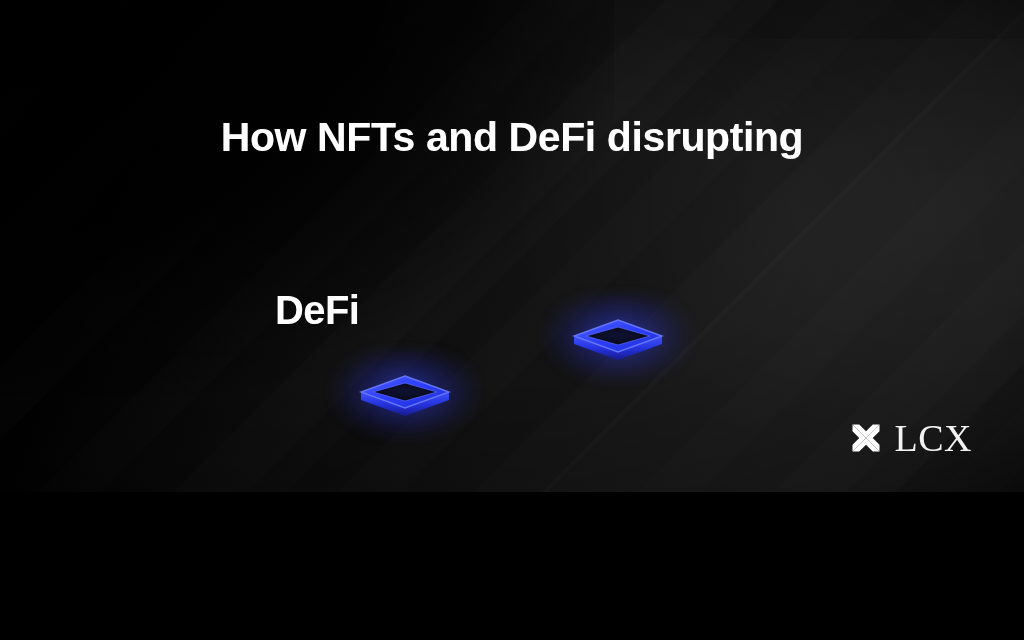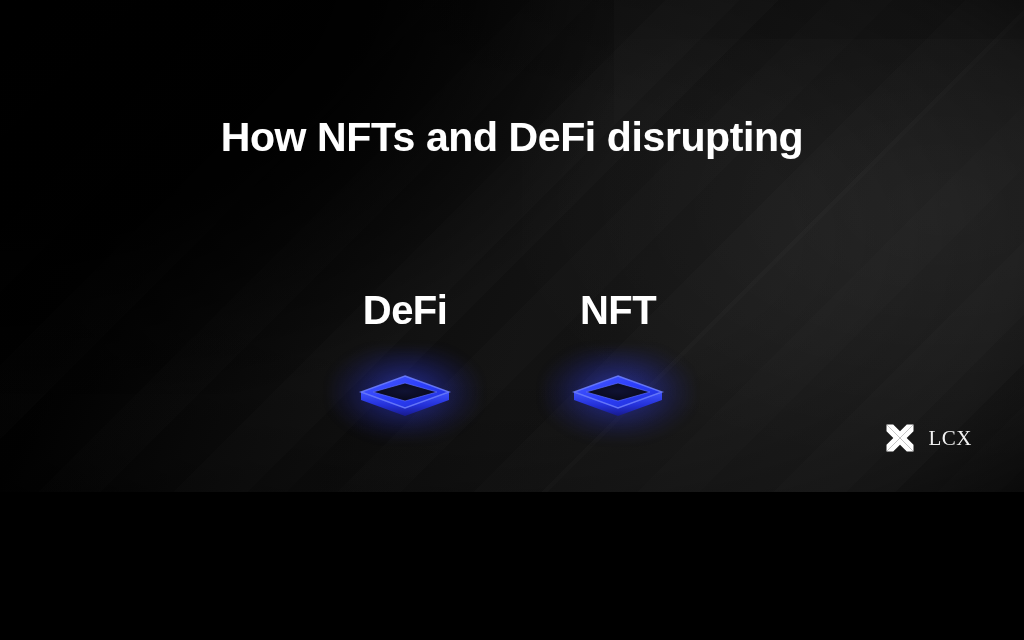--- a/index.html
+++ b/index.html
@@ -121,21 +121,21 @@
     position: absolute;
     left: 0;
     right: 0;
     top: 282px;
     height: 160px;
   }
   .col {
     position: absolute;
     top: 0;
     width: 260px;
-    text-align: center;
+    text-align: left;
   }
   .col-left  { left: 275px; }
   .col-right { left: 488px; }
 
   .col-label {
     display: block;
     color: #ffffff;
     font-size: 40px;
     font-weight: bold;
     line-height: 56px;
@@ -191,21 +191,21 @@
     right: 52px;
     bottom: 34px;
     display: flex;
     align-items: center;
     gap: 9px;
   }
   .logo-mark { display: block; }
   .logo-text {
     color: #f2f2f2;
     font-family: "Liberation Serif", serif;
-    font-size: 21px;
+    font-size: 38px;
     font-weight: normal;
     letter-spacing: 0.5px;
     line-height: 31px;
   }
 </style>
 </head>
 <body>
 
 <div id="stage">
 
@@ -252,21 +252,20 @@
 
           <path d="M52 19 L84 28 L52 37 L20 28 Z" fill="url(#innerA)"></path>
 
           <path d="M52 12 L96 28 L52 44 L8 28 Z" fill="none" stroke="#6f80ff" stroke-width="1.4" stroke-opacity="0.85"></path>
           <path d="M52 19 L84 28 L52 37 L20 28 Z" fill="none" stroke="#5a6bff" stroke-width="1" stroke-opacity="0.7"></path>
         </svg>
       </div>
     </div>
 
     <div class="col col-right">
-      <span class="col-label">NFT</span>
       <div class="plinth-wrap">
         <div class="plinth-glow"></div>
         <svg class="plinth-svg" width="104" height="60" viewBox="0 0 104 60">
           <defs>
             <linearGradient id="sideB" x1="0" y1="0" x2="0" y2="1">
               <stop offset="0%" stop-color="#3f53ff"></stop>
               <stop offset="55%" stop-color="#2431d8"></stop>
               <stop offset="100%" stop-color="#171a8c"></stop>
             </linearGradient>
             <linearGradient id="topB" x1="0" y1="0" x2="1" y2="1">

